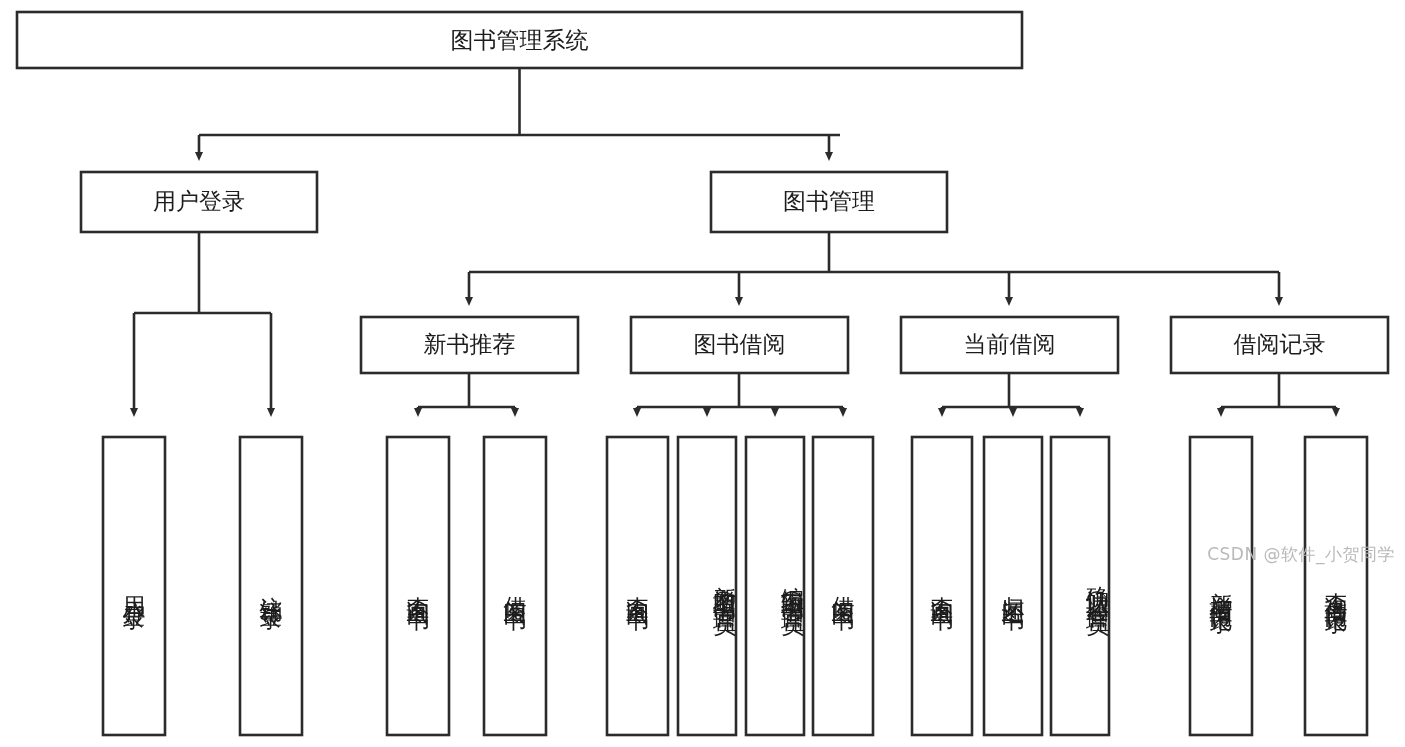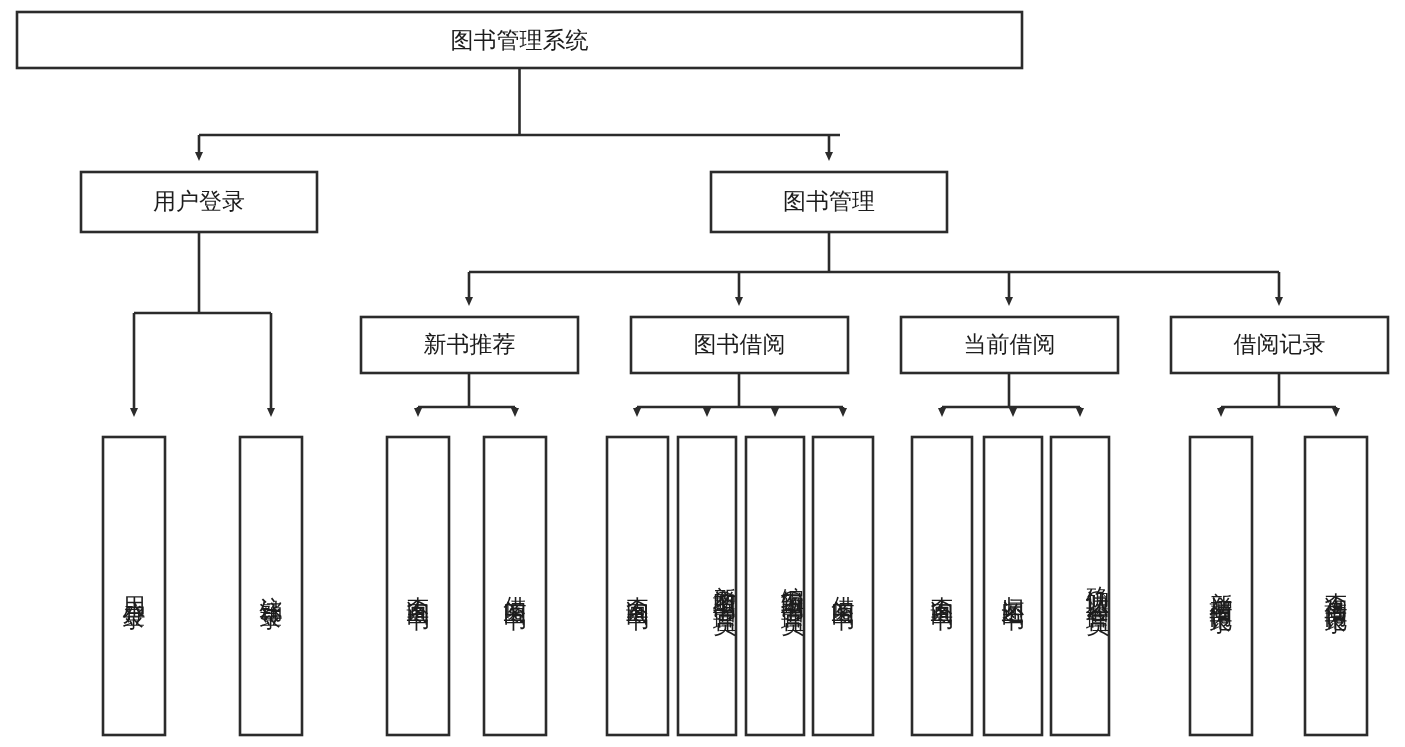--- a/index.html
+++ b/index.html
@@ -182,13 +182,14 @@
   <div class="node-label-v" style="left:607px; top:437px; width:61px; height:298px; display:flex; align-items:center; justify-content:center;">查询图书</div>
   <div class="node-label-v" style="left:678px; top:441px; width:58px; height:290px; display:flex; align-items:flex-start; justify-content:center;">新增图书（管理员）</div>
   <div class="node-label-v" style="left:746px; top:441px; width:58px; height:290px; display:flex; align-items:flex-start; justify-content:center;">编辑图书（管理员）</div>
   <div class="node-label-v" style="left:813px; top:437px; width:60px; height:298px; display:flex; align-items:center; justify-content:center;">借阅图书</div>
   <div class="node-label-v" style="left:912px; top:437px; width:60px; height:298px; display:flex; align-items:center; justify-content:center;">查询图书</div>
   <div class="node-label-v" style="left:984px; top:437px; width:58px; height:298px; display:flex; align-items:center; justify-content:center;">归还图书</div>
   <div class="node-label-v" style="left:1051px; top:441px; width:58px; height:290px; display:flex; align-items:flex-start; justify-content:center;">确认归还（管理员）</div>
   <div class="node-label-v" style="left:1190px; top:437px; width:62px; height:298px; display:flex; align-items:center; justify-content:center;">新增借阅记录</div>
   <div class="node-label-v" style="left:1305px; top:437px; width:62px; height:298px; display:flex; align-items:center; justify-content:center;">查询借阅记录</div>
 
+  <div id="watermark">CSDN @软件_小贺同学</div>
 </div>
 
 </body></html>

